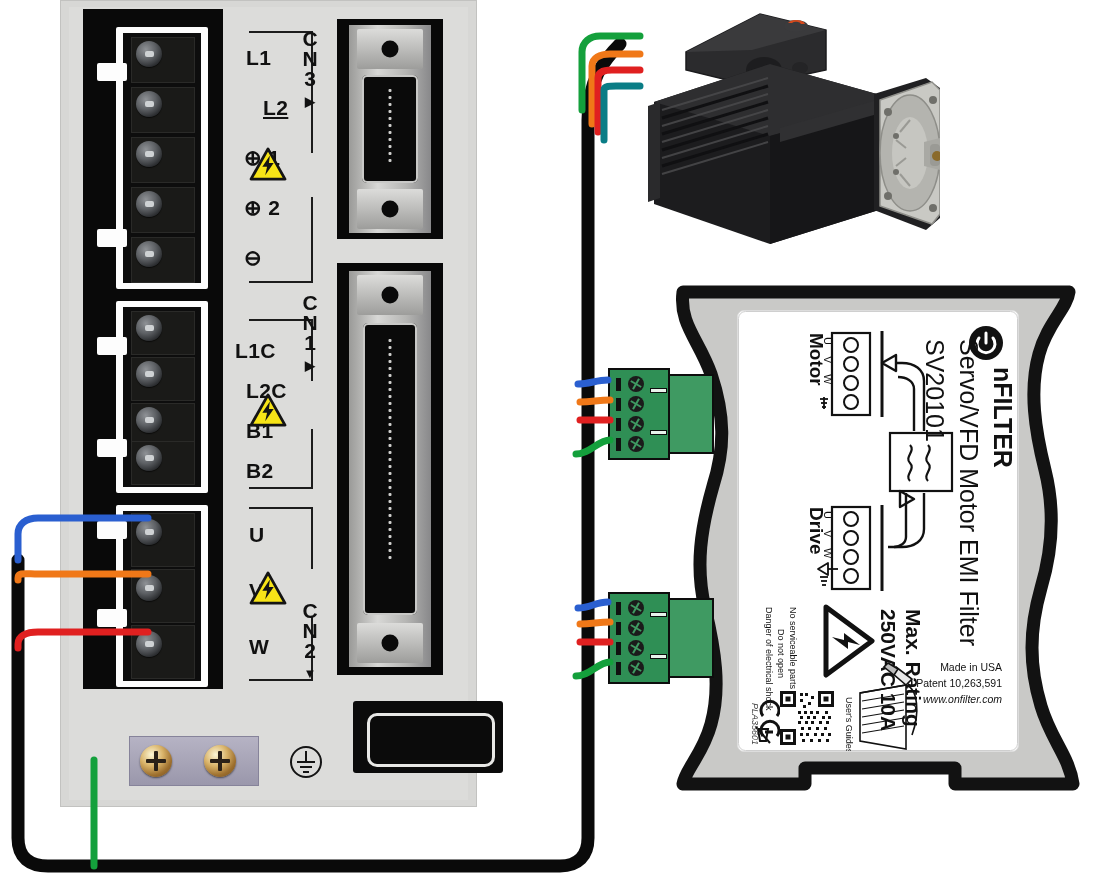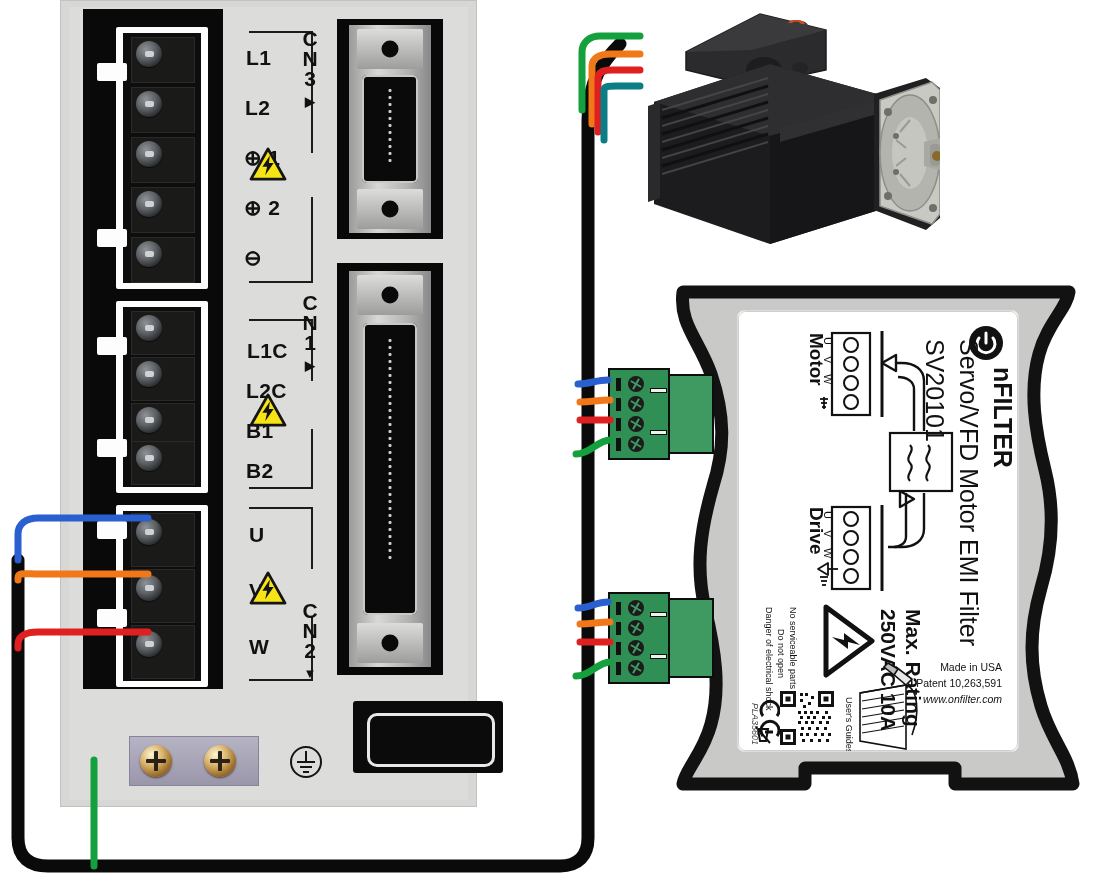--- a/index.html
+++ b/index.html
@@ -113,21 +113,21 @@
       <div class="screw" style="left:75px;top:90px;"></div>
       <div class="termbody" style="left:70px;top:136px;width:62px;height:44px;"></div>
       <div class="screw" style="left:75px;top:140px;"></div>
       <div class="termbody" style="left:70px;top:186px;width:62px;height:44px;"></div>
       <div class="screw" style="left:75px;top:190px;"></div>
       <div class="termbody" style="left:70px;top:236px;width:62px;height:44px;"></div>
       <div class="screw" style="left:75px;top:240px;"></div>
     </div>
 
     <div class="tlabel" style="left:185px;top:45px;">L1</div>
-    <div class="tlabel" style="left:184px;top:95px;">L2</div>
+    <div class="tlabel" style="left:202px;top:95px;text-decoration:underline;">L2</div>
     <div class="tlabel" style="left:183px;top:145px;">⊕ 1</div>
     <div class="tlabel" style="left:183px;top:195px;">⊕ 2</div>
     <div class="tlabel" style="left:183px;top:245px;">⊖</div>
 
     <div class="brk" style="left:188px;top:30px;width:64px;height:2px;"></div>
     <div class="brk" style="left:250px;top:30px;width:2px;height:122px;"></div>
     <div class="brk" style="left:250px;top:196px;width:2px;height:86px;"></div>
     <div class="brk" style="left:188px;top:280px;width:64px;height:2px;"></div>
 
     <div class="hz" style="left:188px;top:146px;">
@@ -146,21 +146,21 @@
       <div class="termbody" style="left:70px;top:310px;width:62px;height:42px;"></div>
       <div class="screw" style="left:75px;top:314px;"></div>
       <div class="termbody" style="left:70px;top:356px;width:62px;height:42px;"></div>
       <div class="screw" style="left:75px;top:360px;"></div>
       <div class="termbody" style="left:70px;top:402px;width:62px;height:42px;"></div>
       <div class="screw" style="left:75px;top:406px;"></div>
       <div class="termbody" style="left:70px;top:440px;width:62px;height:42px;"></div>
       <div class="screw" style="left:75px;top:444px;"></div>
     </div>
 
-    <div class="tlabel" style="left:186px;top:338px;">L1C</div>
+    <div class="tlabel" style="left:174px;top:338px;">L1C</div>
     <div class="tlabel" style="left:185px;top:378px;">L2C</div>
     <div class="tlabel" style="left:185px;top:418px;">B1</div>
     <div class="tlabel" style="left:185px;top:458px;">B2</div>
 
     <div class="brk" style="left:188px;top:318px;width:64px;height:2px;"></div>
     <div class="brk" style="left:250px;top:318px;width:2px;height:62px;"></div>
     <div class="brk" style="left:250px;top:428px;width:2px;height:60px;"></div>
     <div class="brk" style="left:188px;top:486px;width:64px;height:2px;"></div>
 
     <div class="hz" style="left:188px;top:392px;">

